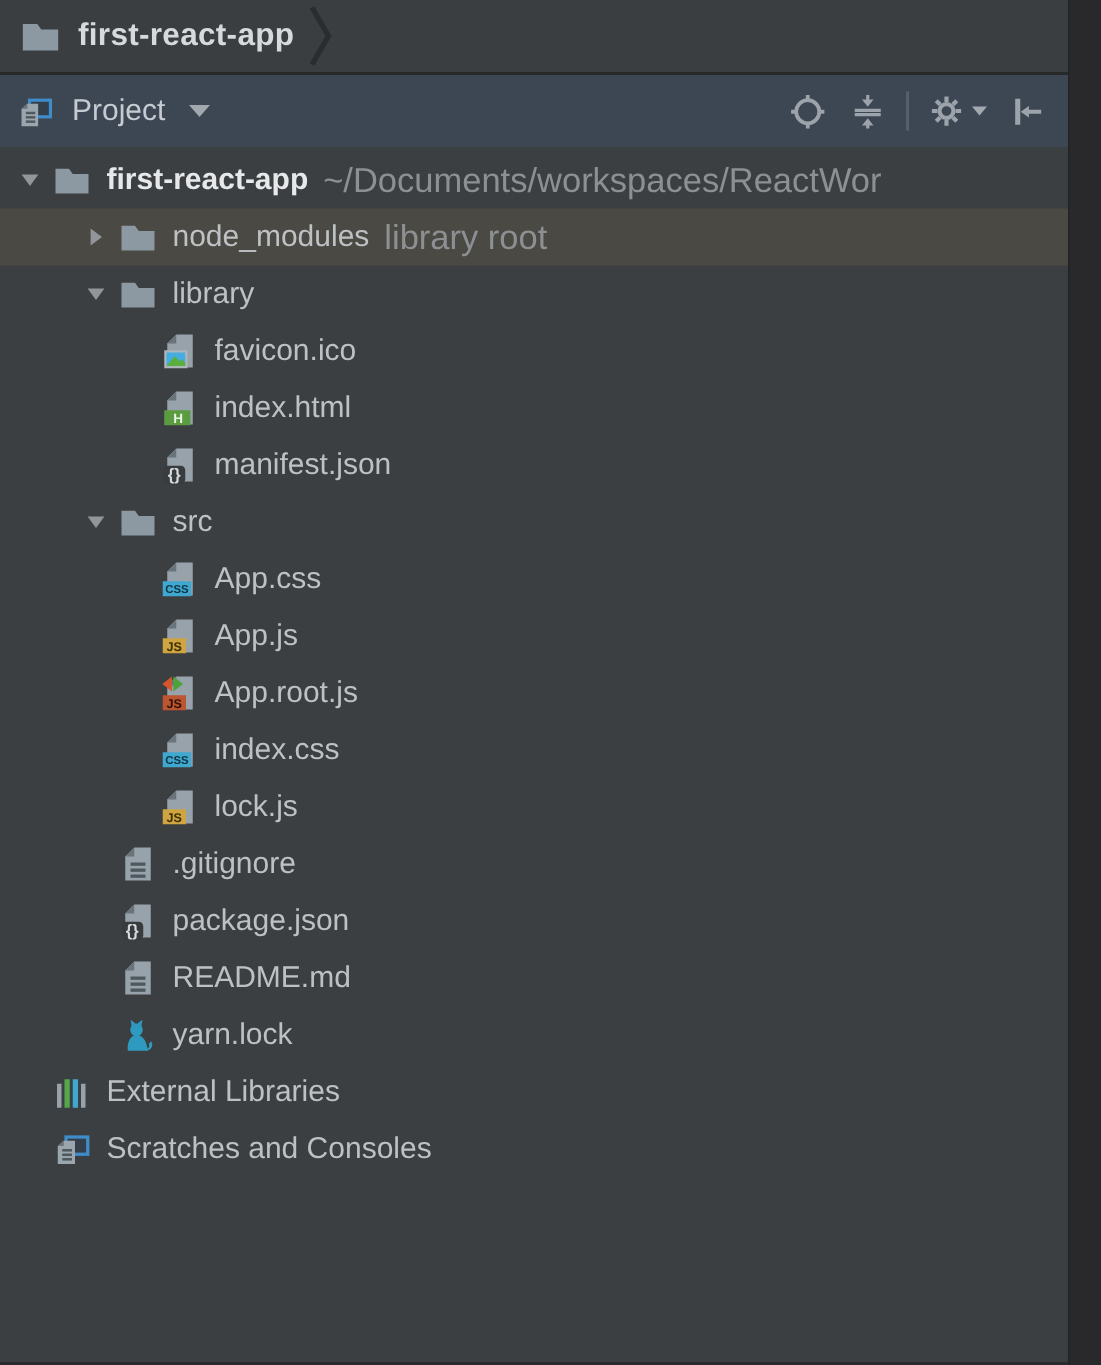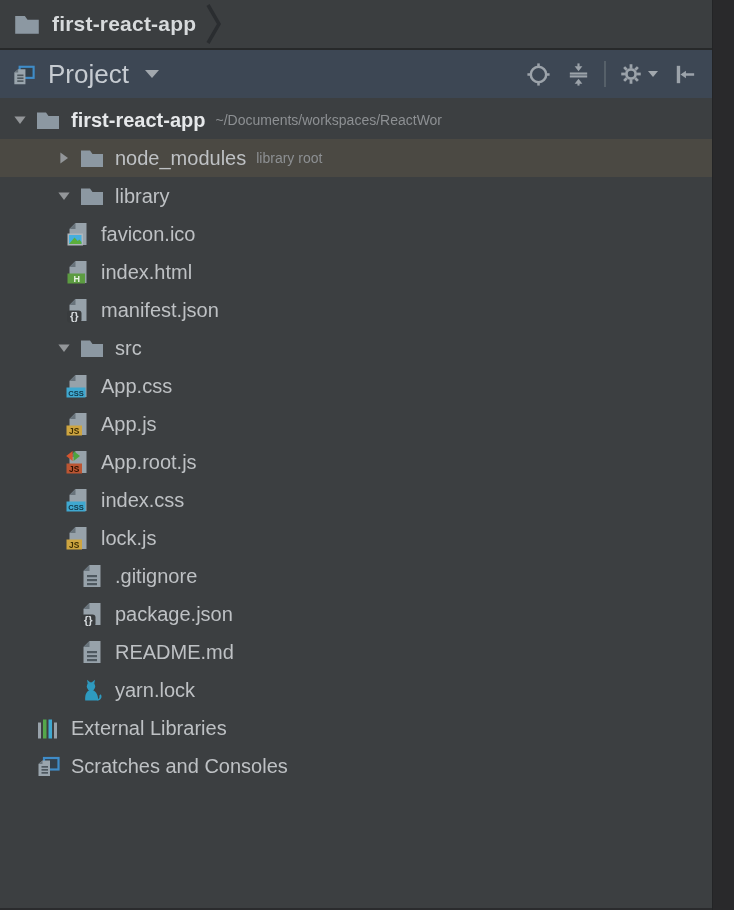--- a/index.html
+++ b/index.html
@@ -26,21 +26,21 @@
     margin-left:10px; font-size:21px; font-weight:bold; color:#D7DADC;
     letter-spacing:0.2px;
   }
   .crumb-chevron { margin-left:10px; flex:none; }
 
   
   .toolbar {
     height:48px; background:#3D4754; display:flex; align-items:center;
   }
   .toolbar .picon { width:27px; height:27px; margin-left:10px; flex:none; }
-  .toolbar .ptitle { margin-left:11px; font-size:26px; color:#C6CBD1; }
+  .toolbar .ptitle { margin-left:11px; font-size:20px; color:#C6CBD1; }
   .caret {
     width:0; height:0; border-left:7px solid transparent; border-right:7px solid transparent;
     border-top:8px solid #A2A8AE; margin-left:16px;
   }
   .caret.small { border-left-width:5px; border-right-width:5px; border-top-width:6px; margin-left:4px; }
   .tb-actions { margin-left:auto; display:flex; align-items:center; margin-right:14px; }
   .tb-btn { width:28px; height:28px; display:flex; align-items:center; justify-content:center; margin-left:12px; cursor:default; }
   .tb-btn svg { width:27px; height:27px; }
   .tb-sep { width:2px; height:26px; background:#566069; margin-left:12px; }
   .gear-group { display:flex; align-items:center; margin-left:12px; }
@@ -50,27 +50,27 @@
   .tree {
     background:#3C3F41; height:810px; padding-top:3px; position:relative; overflow:hidden;
   }
   .row {
     height:38px; display:flex; align-items:center; width:712px;
     font-size:20px; color:#BEC1C4; white-space:nowrap; overflow:hidden; cursor:default;
   }
   .row.selected { background:#4B4943; }
   .row.d0 { padding-left:6px; }
   .row.d1 { padding-left:50px; }
-  .row.d2 { padding-left:64px; }
+  .row.d2 { padding-left:106px; }
   .arrow-slot { width:28px; height:28px; flex:none; display:flex; align-items:center; justify-content:center; }
   .arrow-slot svg { width:16px; height:16px; }
   .ficon { width:28px; height:28px; flex:none; margin-right:9px; }
   .label { flex:none; }
   .label.bold { font-weight:bold; color:#E6E8EA; }
-  .annotation { margin-left:10px; color:#8D9093; font-size:14px; flex:none; }
+  .annotation { margin-left:10px; color:#8D9093; font-size:23px; flex:none; }
 </style>
 </head>
 <body>
 
 <svg width="0" height="0" style="position:absolute" aria-hidden="true">
   <defs>
     <symbol id="i-folder" viewBox="0 0 28 28">
       <path d="M3 6.5 h9 l2.5 3.5 H25 V23 H3 Z" fill="#8C98A2"></path>
     </symbol>
 

